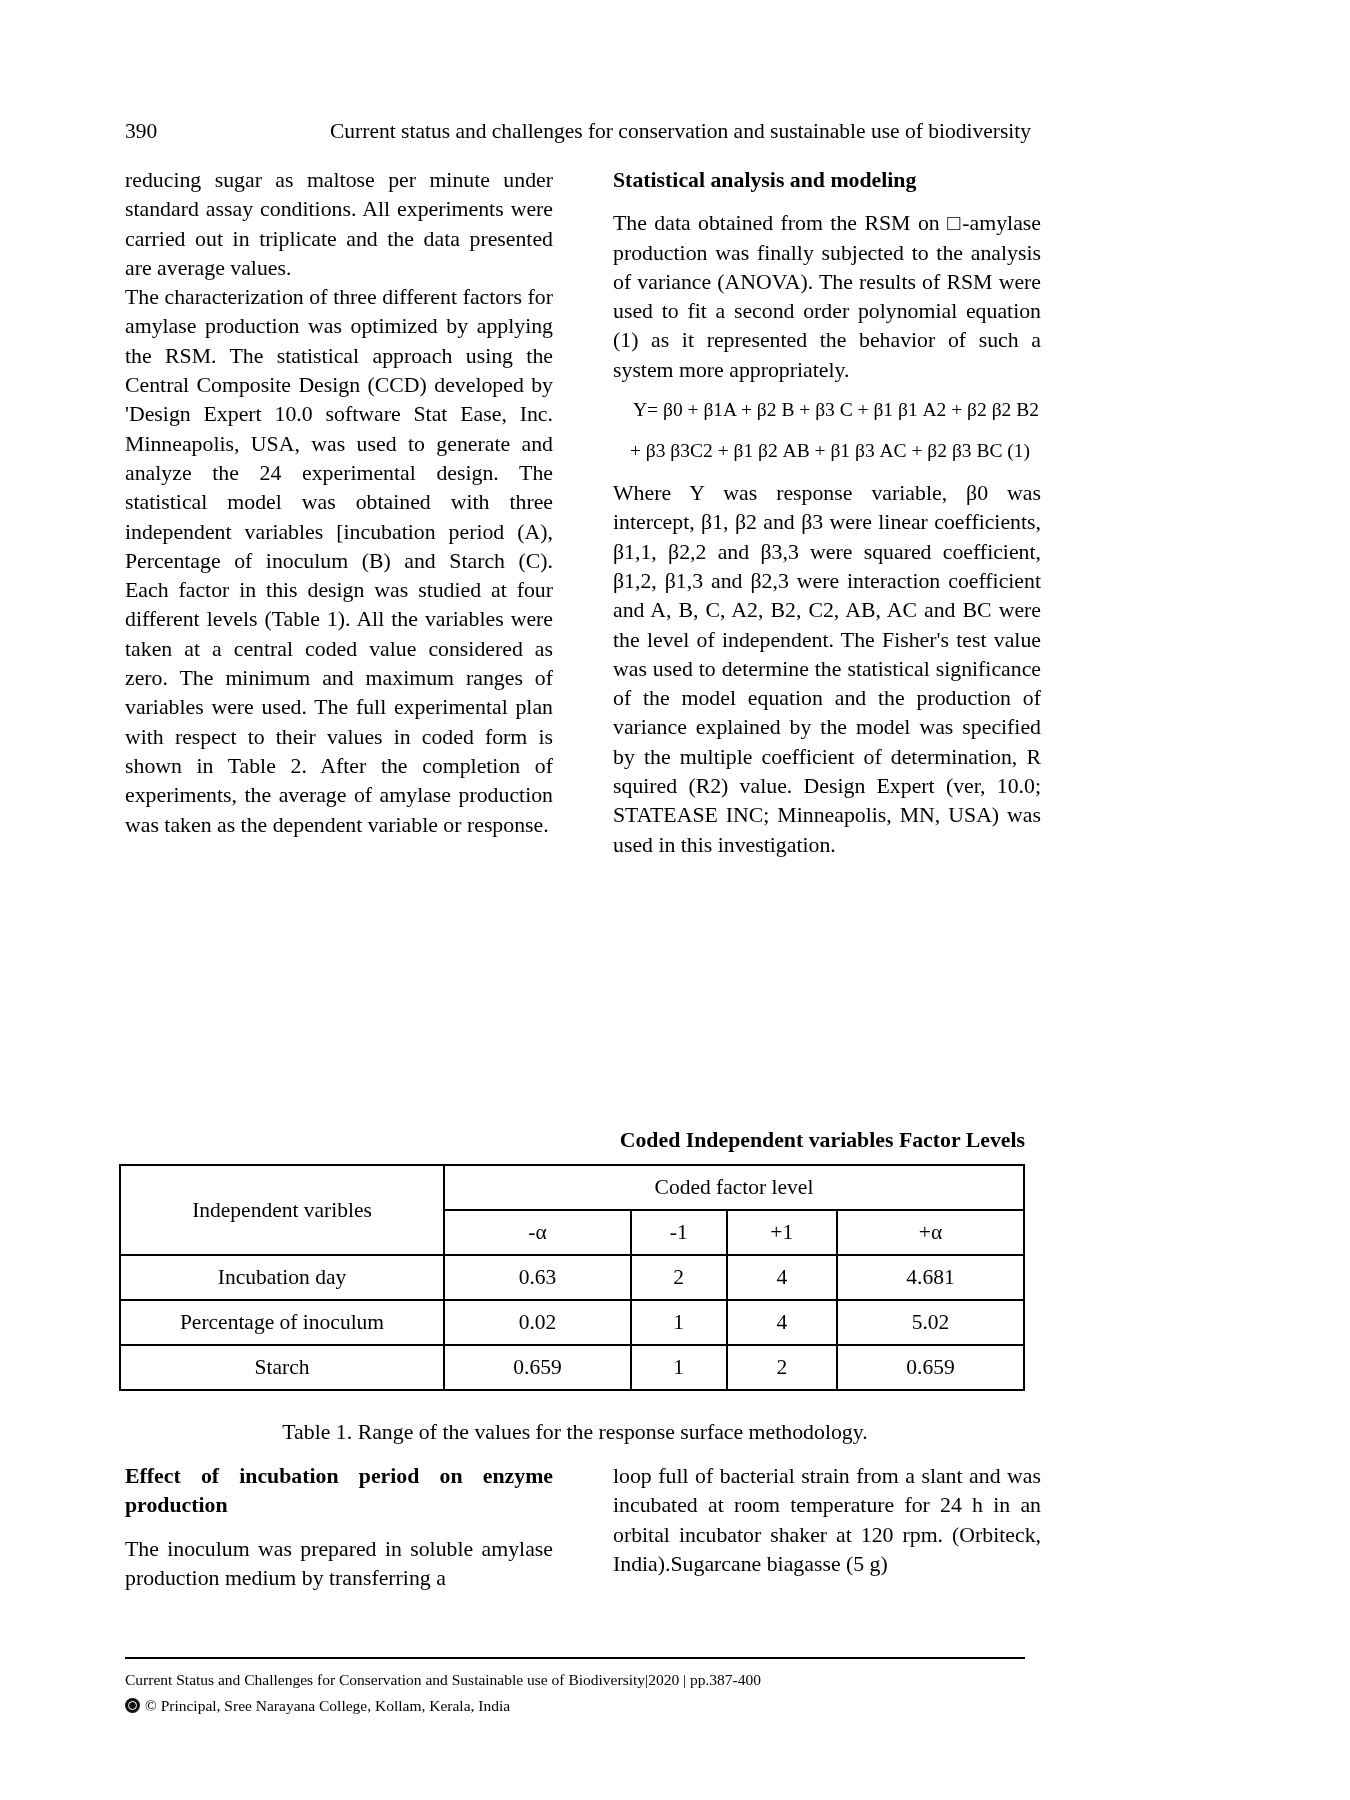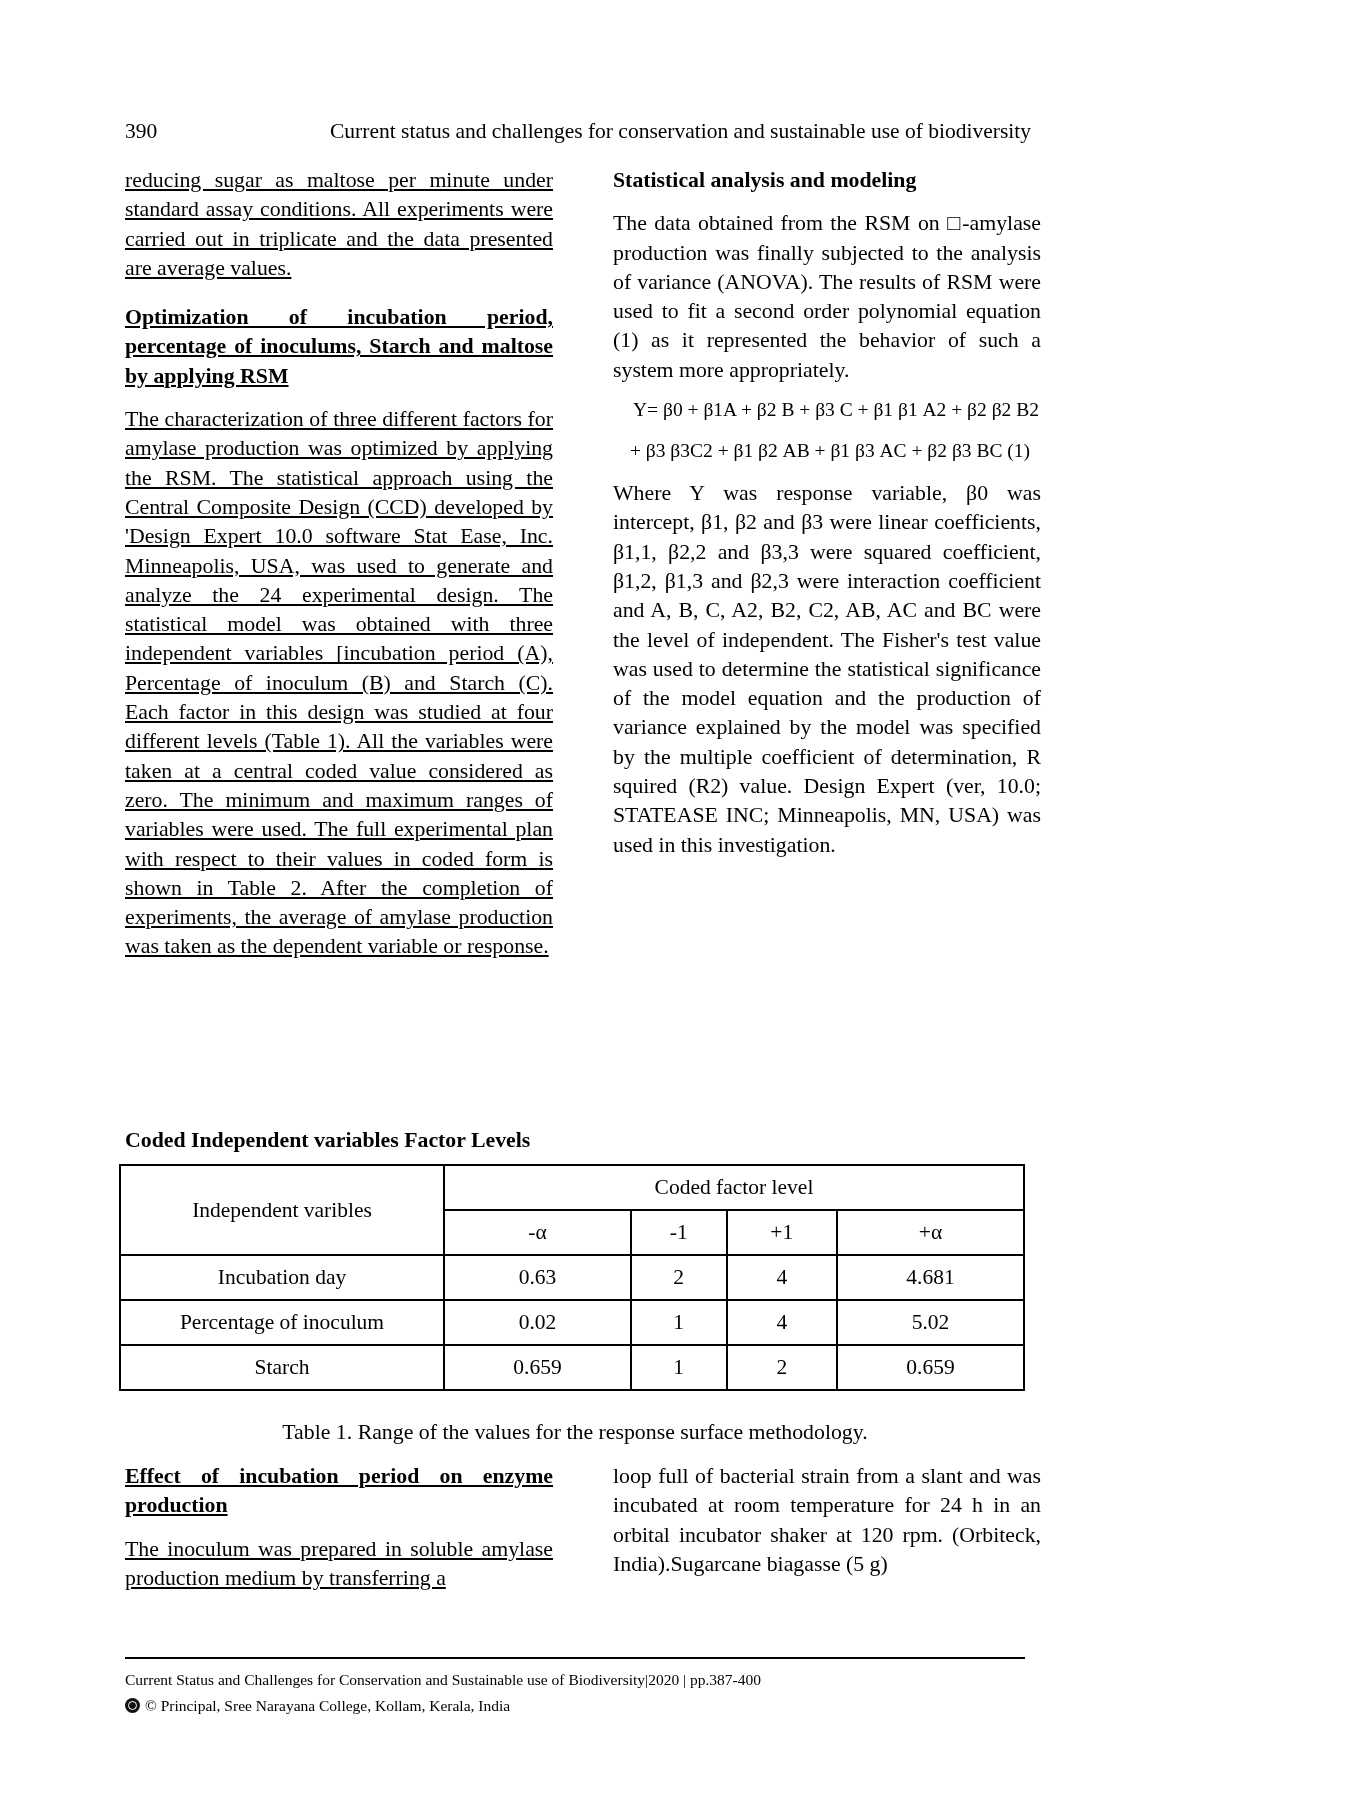--- a/index.html
+++ b/index.html
@@ -51,21 +51,21 @@
     position: absolute;
     left: 125px;
     top: 166px;
     width: 900px;
   }
   .col {
     position: absolute;
     top: 0;
     width: 428px;
   }
-  .col-left { left: 0; text-decoration: underline; }
+  .col-left { left: 0; }
   .col-right { left: 462px; margin-left: 26px; }
 
   p.body {
     margin: 0 0 0 0;
     font-size: 21.8px;
     line-height: 29.3px;
     text-align: justify;
     text-justify: inter-word;
     hyphens: none;
   }
@@ -87,21 +87,21 @@
     white-space: nowrap;
   }
   .eq.second { margin-top: 12px; margin-left: 6px; }
 
   
   .table-title {
     position: absolute;
     left: 125px;
     top: 1128px;
     width: 900px;
-    text-align: left;
+    text-align: right;
     font-size: 21.8px;
     font-weight: bold;
   }
   table.factors {
     position: absolute;
     left: 119px;
     top: 1164px;
     width: 906px;
     border-collapse: collapse;
     font-size: 21.5px;
@@ -183,21 +183,20 @@
 
   <div class="running-head">
     <span class="folio">390</span>
     <span class="rh-title">Current status and challenges for conservation and sustainable use of biodiversity</span>
   </div>
 
   <div class="cols">
 
     <div class="col col-left">
       <p class="body">reducing sugar as maltose per minute under standard assay conditions. All experiments were carried out in triplicate and the data presented are average values.</p>
-      <h2 class="head">Optimization of incubation period, percentage of inoculums, Starch and maltose by applying RSM</h2>
       <p class="body">The characterization of three different factors for amylase production was optimized by applying the RSM. The statistical approach using the Central Composite Design (CCD) developed by 'Design Expert 10.0 software Stat Ease, Inc. Minneapolis, USA, was used to generate and analyze the 24 experimental design. The statistical model was obtained with three independent variables [incubation period (A), Percentage of inoculum (B) and Starch (C). Each factor in this design was studied at four different levels (Table 1). All the variables were taken at a central coded value considered as zero. The minimum and maximum ranges of variables were used. The full experimental plan with respect to their values in coded form is shown in Table 2. After the completion of experiments, the average of amylase production was taken as the dependent variable or response.</p>
     </div>
 
     <div class="col col-right">
       <h2 class="head first">Statistical analysis and modeling</h2>
       <p class="body">The data obtained from the RSM on □-amylase production was finally subjected to the analysis of variance (ANOVA). The results of RSM were used to fit a second order polynomial equation (1) as it represented the behavior of such a system more appropriately.</p>
       <div class="eq">Y= β0 + β1A + β2 B + β3 C + β1 β1 A2 + β2 β2 B2</div>
       <div class="eq second">+ β3 β3C2 + β1 β2 AB + β1 β3 AC + β2 β3 BC (1)</div>
       <p class="body gap">Where Y was response variable, β0 was intercept, β1, β2 and β3 were linear coefficients, β1,1, β2,2 and β3,3 were squared coefficient, β1,2, β1,3 and β2,3 were interaction coefficient and A, B, C, A2, B2, C2, AB, AC and BC were the level of independent. The Fisher's test value was used to determine the statistical significance of the model equation and the production of variance explained by the model was specified by the multiple coefficient of determination, R squired (R2) value. Design Expert (ver, 10.0; STATEASE INC; Minneapolis, MN, USA) was used in this investigation.</p>
     </div>

